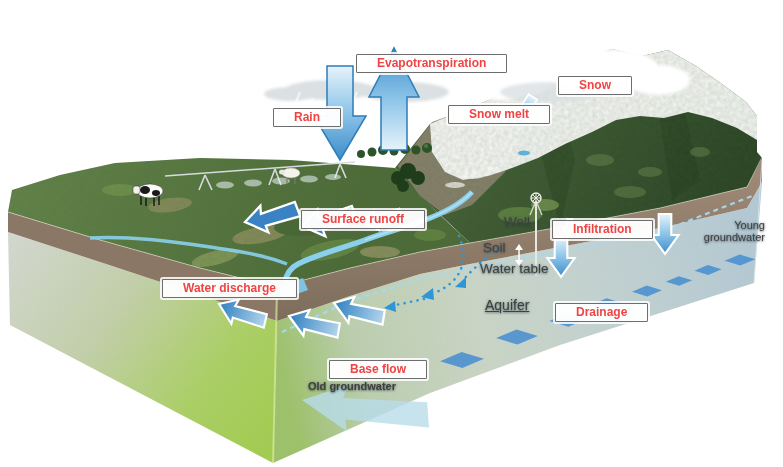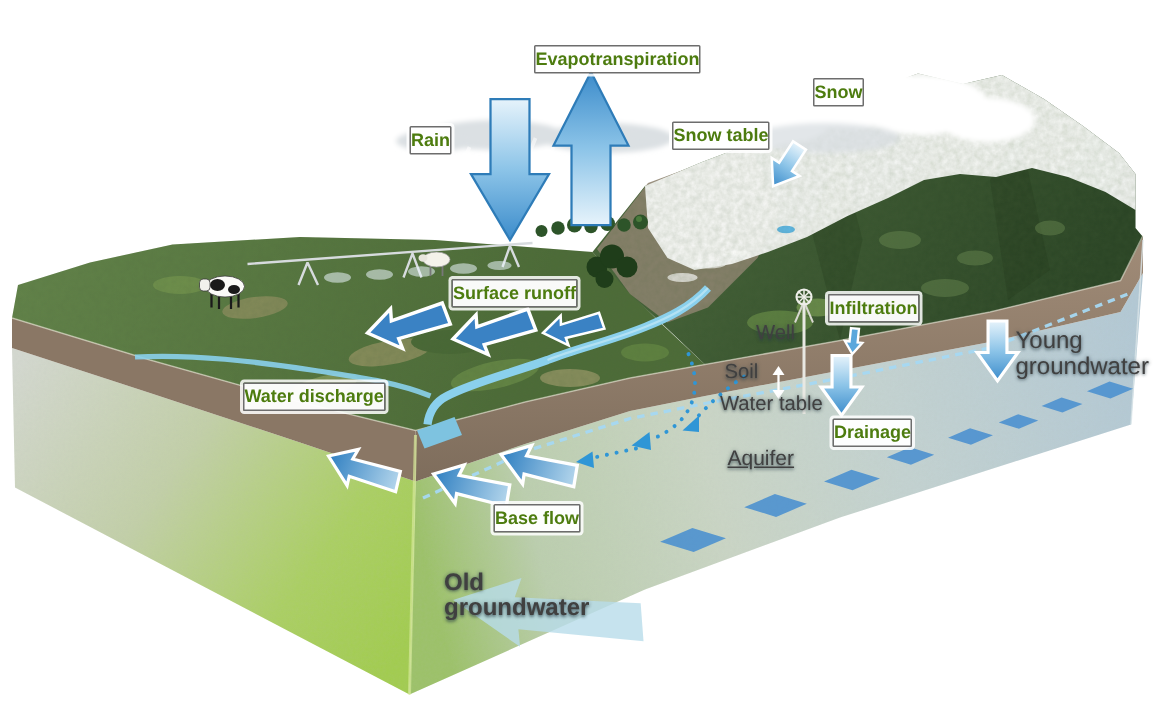--- a/index.html
+++ b/index.html
@@ -1,25 +1,25 @@
 <!DOCTYPE html>
 <html><head>
 <meta charset="utf-8">
 <style>
   html,body{margin:0;padding:0;background:#fff;}
   #stage{position:relative;width:783px;height:467px;background:#fff;overflow:hidden;
          font-family:"Liberation Sans",sans-serif;}
   #stage svg{position:absolute;left:0;top:0;}
-  .boxlabel{position:absolute;background:rgba(255,255,255,.97);color:#4d7c0f;
+  .boxlabel{position:absolute;background:rgba(255,255,255,.97);color:#ef4444;
             font:700 12px/1.25 "Liberation Sans",sans-serif;
-            padding:1px 0;border:1px solid #6d6d6d;border-radius:1px;
-            box-shadow:0 0 0 2px rgba(255,255,255,.85);white-space:nowrap;}
+            padding:1px 20px;border:1px solid #6d6d6d;border-radius:1px;
+            box-shadow:0 0 0 2px rgba(255,255,255,.85);white-space:nowrap;margin-top:24px;}
   .whitelabel{position:absolute;color:#404040;font:400 13.5px/1.05 "Liberation Sans",sans-serif;
             text-shadow:0 1px 2px rgba(40,60,70,.55),0 0 3px rgba(40,60,70,.4);white-space:nowrap;}
-  .wrap2{white-space:normal;font-size:16px;}
+  .wrap2{white-space:normal;font-size:11px;text-align:right;}
 </style>
 </head>
 <body>
 
 <div id="stage">
 <svg width="783" height="467" viewBox="0 0 783 467">
   <defs>
     <linearGradient id="gradDown" x1="0" y1="0" x2="0" y2="1">
       <stop offset="0" stop-color="#e6f3fb"></stop>
           <stop offset="0.5" stop-color="#8cc4e8"></stop>
@@ -287,22 +287,22 @@
 
   <g stroke="#ffffff" fill="#ffffff">
     <line x1="519" y1="249" x2="519" y2="261" stroke-width="1.5"></line>
     <polygon points="515,250 523,250 519,244" stroke="none"></polygon>
     <polygon points="515,260 523,260 519,266" stroke="none"></polygon>
   </g>
 </svg>
 
 <div class="boxlabel" style="left:356px;top:30px;">Evapotranspiration</div>
 <div class="boxlabel" style="left:273px;top:84px;">Rain</div>
-<div class="boxlabel" style="left:542px;top:52px;">Snow</div>
-<div class="boxlabel" style="left:448px;top:81px;">Snow table</div>
+<div class="boxlabel" style="left:558px;top:52px;">Snow</div>
+<div class="boxlabel" style="left:448px;top:81px;">Snow melt</div>
 <div class="boxlabel" style="left:301px;top:186px;">Surface runoff</div>
 <div class="boxlabel" style="left:162px;top:255px;">Water discharge</div>
 <div class="boxlabel" style="left:552px;top:196px;">Infiltration</div>
 <div class="boxlabel" style="left:555px;top:279px;">Drainage</div>
 <div class="boxlabel" style="left:329px;top:336px;">Base flow</div>
 
 <div class="whitelabel" style="left:504px;top:215px;">Well</div>
 <div class="whitelabel" style="left:483px;top:241px;text-align:center;">Soil</div>
 <div class="whitelabel" style="left:480px;top:262px;">Water table</div>
 <div class="whitelabel" style="left:485px;top:298px;font-size:14px;text-decoration:underline;">Aquifer</div>

